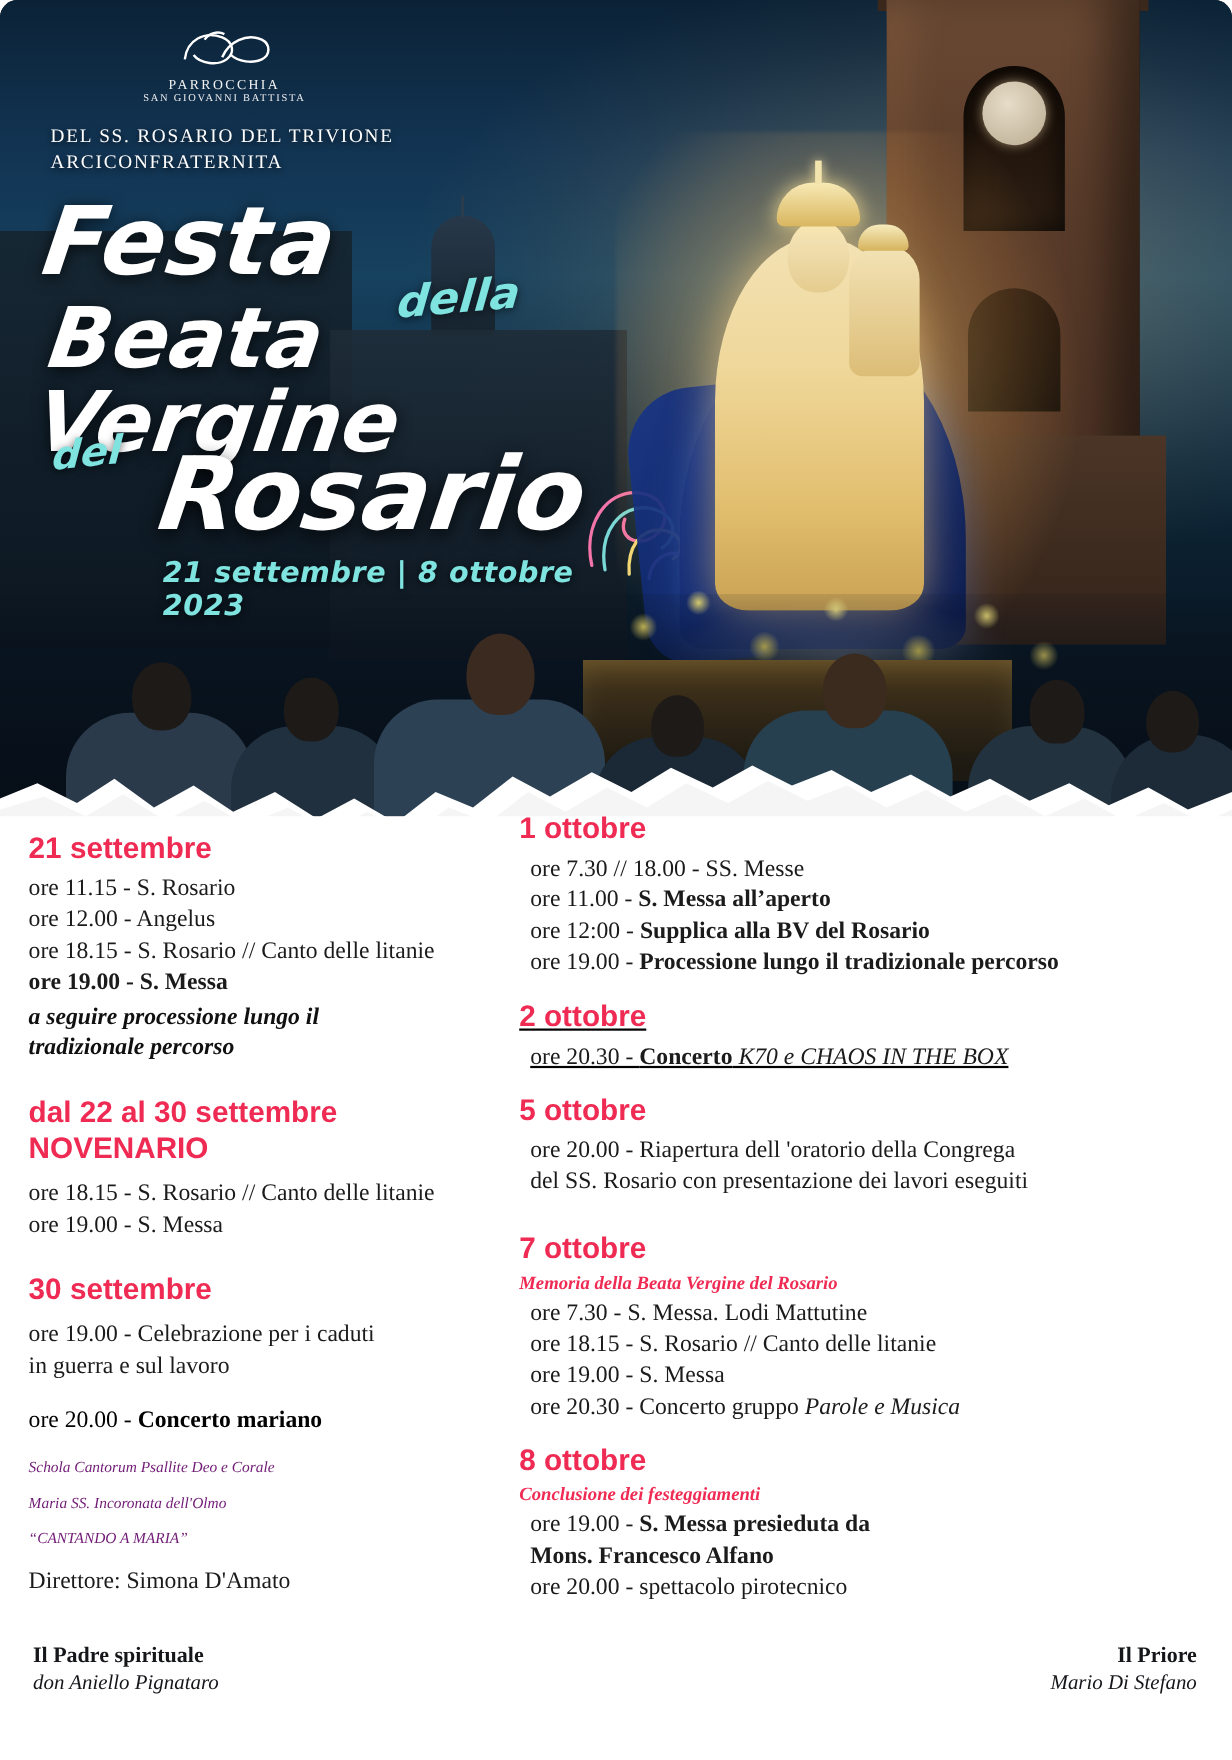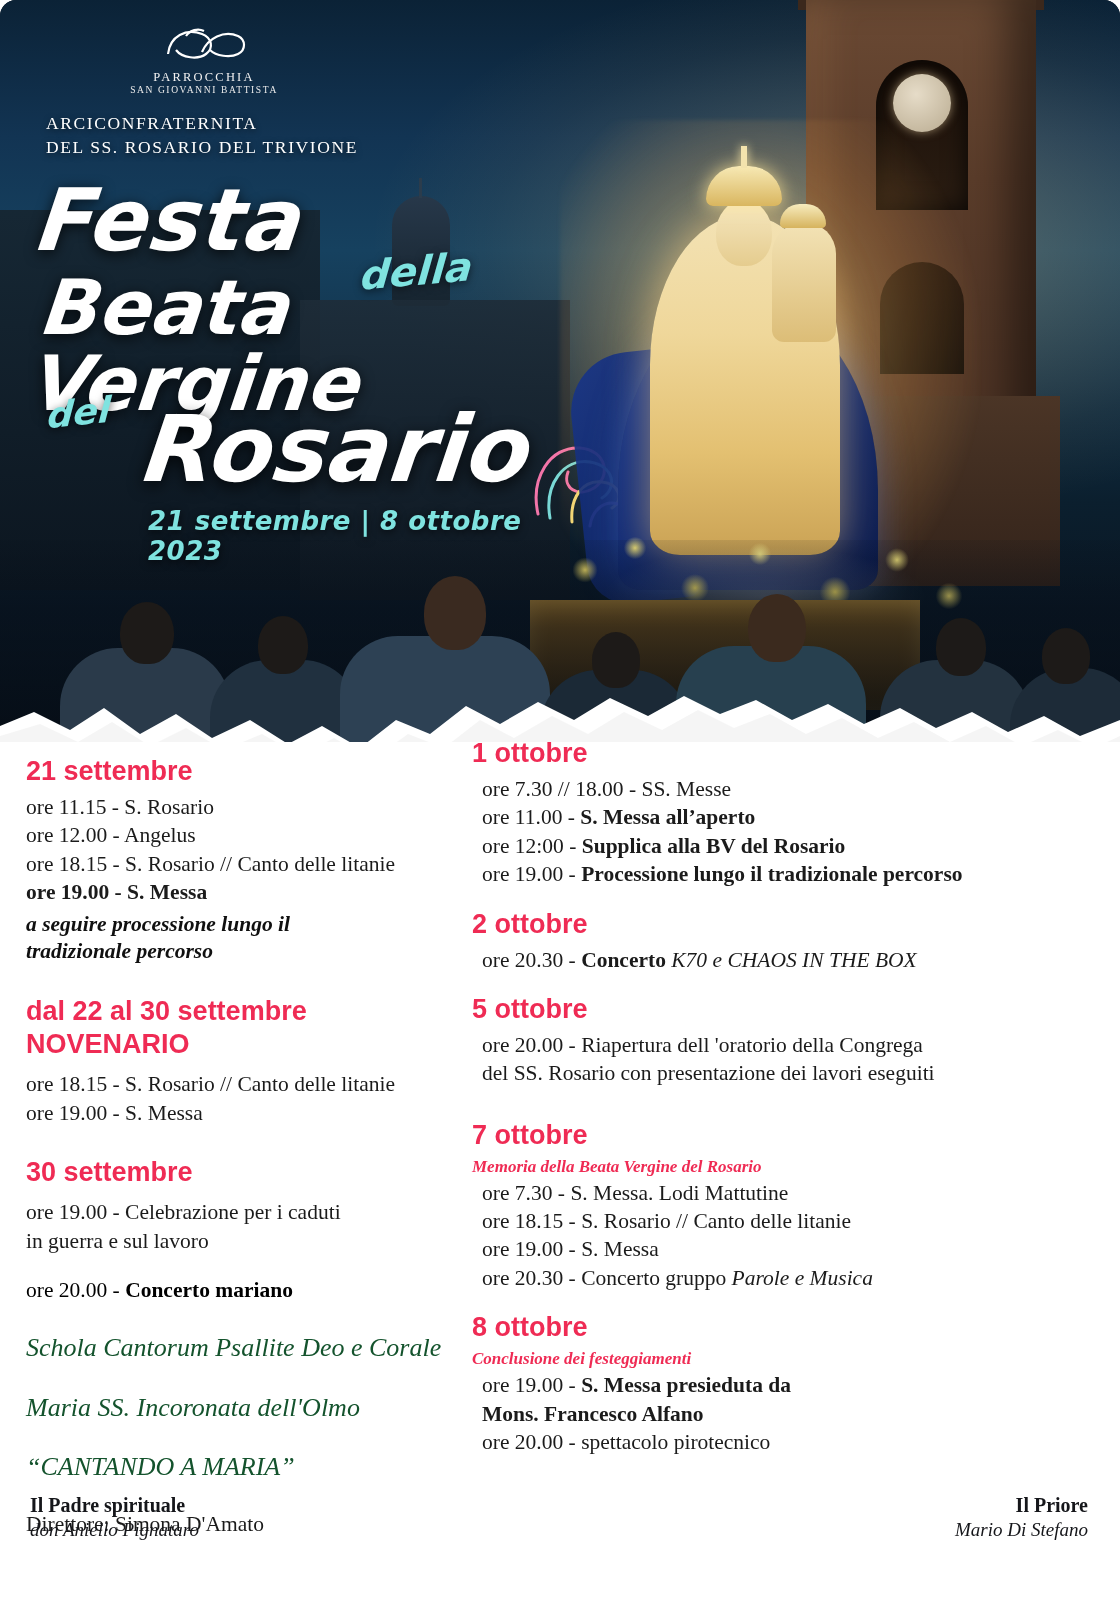--- a/index.html
+++ b/index.html
@@ -401,23 +401,23 @@
     margin: -4px 0 8px 0;
   }
   .concerto-blk {
     font-family: "Liberation Serif", serif;
     font-size: 21.5px;
     line-height: 1.3;
   }
   .italic-line {
     font-style: italic;
     font-family: "Liberation Serif", serif;
-    font-size: 26px;
+    font-size: 14px;
     line-height: 1.3;
-    color: #14532d;
+    color: #701a75;
   }
   .footer-left {
     position: absolute;
     left: 30px; top: 752px;
     font-family: "Liberation Serif", serif;
     color: #15161a;
   }
   .footer-right {
     position: absolute;
     right: 32px; top: 752px;
@@ -501,22 +501,22 @@
           <path d="M12 34 C14 16 30 8 46 14 C56 18 58 28 50 34 C42 40 26 38 20 30"></path>
           <path d="M46 32 C52 18 68 10 82 16 C90 20 90 30 82 34 C74 38 60 36 54 30"></path>
           <path d="M30 16 C34 10 42 8 48 11"></path>
         </g>
       </svg>
       <div class="logo-l1">PARROCCHIA</div>
       <div class="logo-l2">SAN GIOVANNI BATTISTA</div>
     </div>
 
     <div class="arci">
+      <div>DEL SS. ROSARIO DEL TRIVIONE</div>
       <div>ARCICONFRATERNITA</div>
-      <div>DEL SS. ROSARIO DEL TRIVIONE</div>
     </div>
 
     <div class="title-block">
       <div class="t-festa">Festa</div>
       <div class="t-della">della</div>
       <div class="t-beata">Beata Vergine</div>
       <div class="t-del">del</div>
       <div class="t-rosario">Rosario</div>
       <div class="t-dates">21 settembre | 8 ottobre 2023</div>
     </div>
@@ -563,21 +563,21 @@
       <div class="blk-tight">
         <p class="day">1 ottobre</p>
         <div class="indent">
           <p class="line"><span>ore 7.30  // 18.00 - </span><span>SS. Messe</span></p>
           <p class="line"><span>ore 11.00 - </span><b>S. Messa all’aperto</b></p>
           <p class="line"><span>ore 12:00 - </span><b>Supplica alla BV del Rosario</b></p>
           <p class="line"><span>ore 19.00  - </span><b>Processione lungo il tradizionale percorso</b></p>
         </div>
       </div>
 
-      <div class="blk-tight" style="margin-top:20px;">
+      <div class="blk-tight" style="margin-top:20px;text-decoration:underline;">
         <p class="day">2 ottobre</p>
         <div class="indent">
           <p class="line" style="margin-top:6px;"><span>ore 20.30 - </span><b>Concerto</b><i> K70 e CHAOS IN THE BOX</i></p>
         </div>
       </div>
 
       <div class="blk-tight" style="margin-top:20px;">
         <p class="day">5 ottobre</p>
         <div class="indent">
           <p class="line" style="margin-top:6px;"><span>ore 20.00  - </span><span>Riapertura dell 'oratorio della Congrega</span></p>

